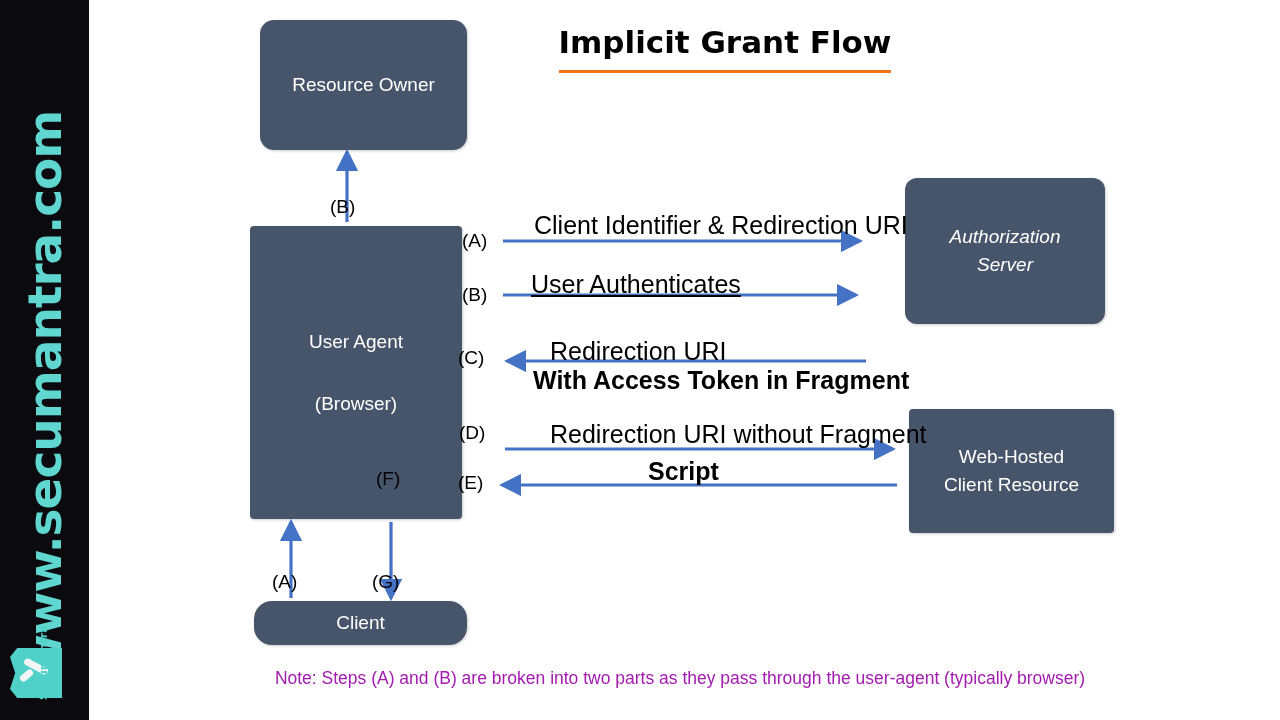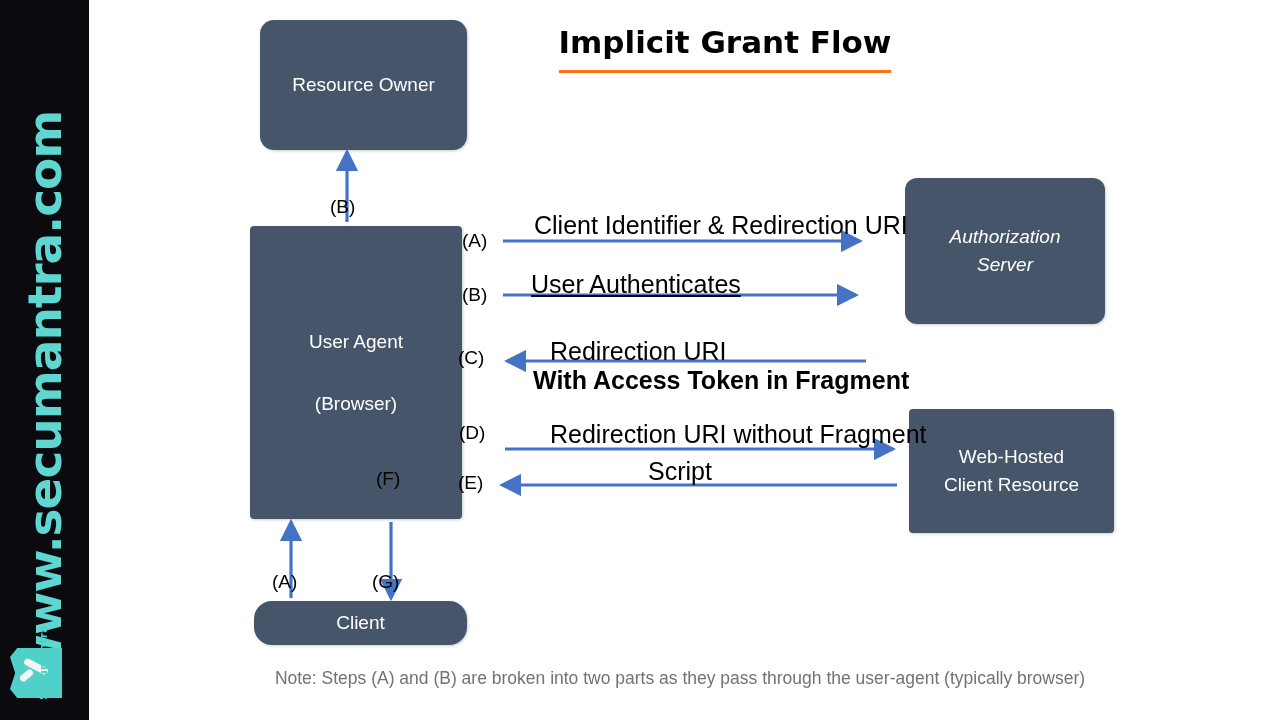--- a/index.html
+++ b/index.html
@@ -150,21 +150,21 @@
   }
 
   
   #note {
     position: absolute;
     left: 100px;
     top: 668px;
     width: 1160px;
     text-align: center;
     font-size: 17.5px;
-    color: #737373;
+    color: #a21caf;
   }
 </style>
 </head>
 <body>
 
 <div id="canvas">
 
   <div id="brand-band">
     <div id="brand-url">www.secumantra.com</div>
     <div id="brand-logo">
@@ -250,17 +250,17 @@
   <div class="msg-label" style="left:531px; top:270px;text-decoration:underline;">User Authenticates</div>
 
   <div class="step-tag" style="left:458px; top:347px;">(C)</div>
   <div class="msg-label" style="left:533px; top:337px;margin-left:17px;">Redirection URI</div>
   <div class="msg-label" style="left:533px; top:366px;font-weight:bold;">With Access Token in Fragment</div>
 
   <div class="step-tag" style="left:459px; top:422px;">(D)</div>
   <div class="msg-label" style="left:509px; top:420px;margin-left:41px;">Redirection URI without Fragment</div>
 
   <div class="step-tag" style="left:458px; top:472px;">(E)</div>
-  <div class="msg-label" style="left:648px; top:457px;">Script</div>
+  <div class="msg-label" style="left:648px; top:457px;font-weight:bold;">Script</div>
 
   <div id="note">Note: Steps (A) and (B) are broken into two parts as they pass through the user-agent (typically browser)</div>
 
 </div>
 
 </body></html>

